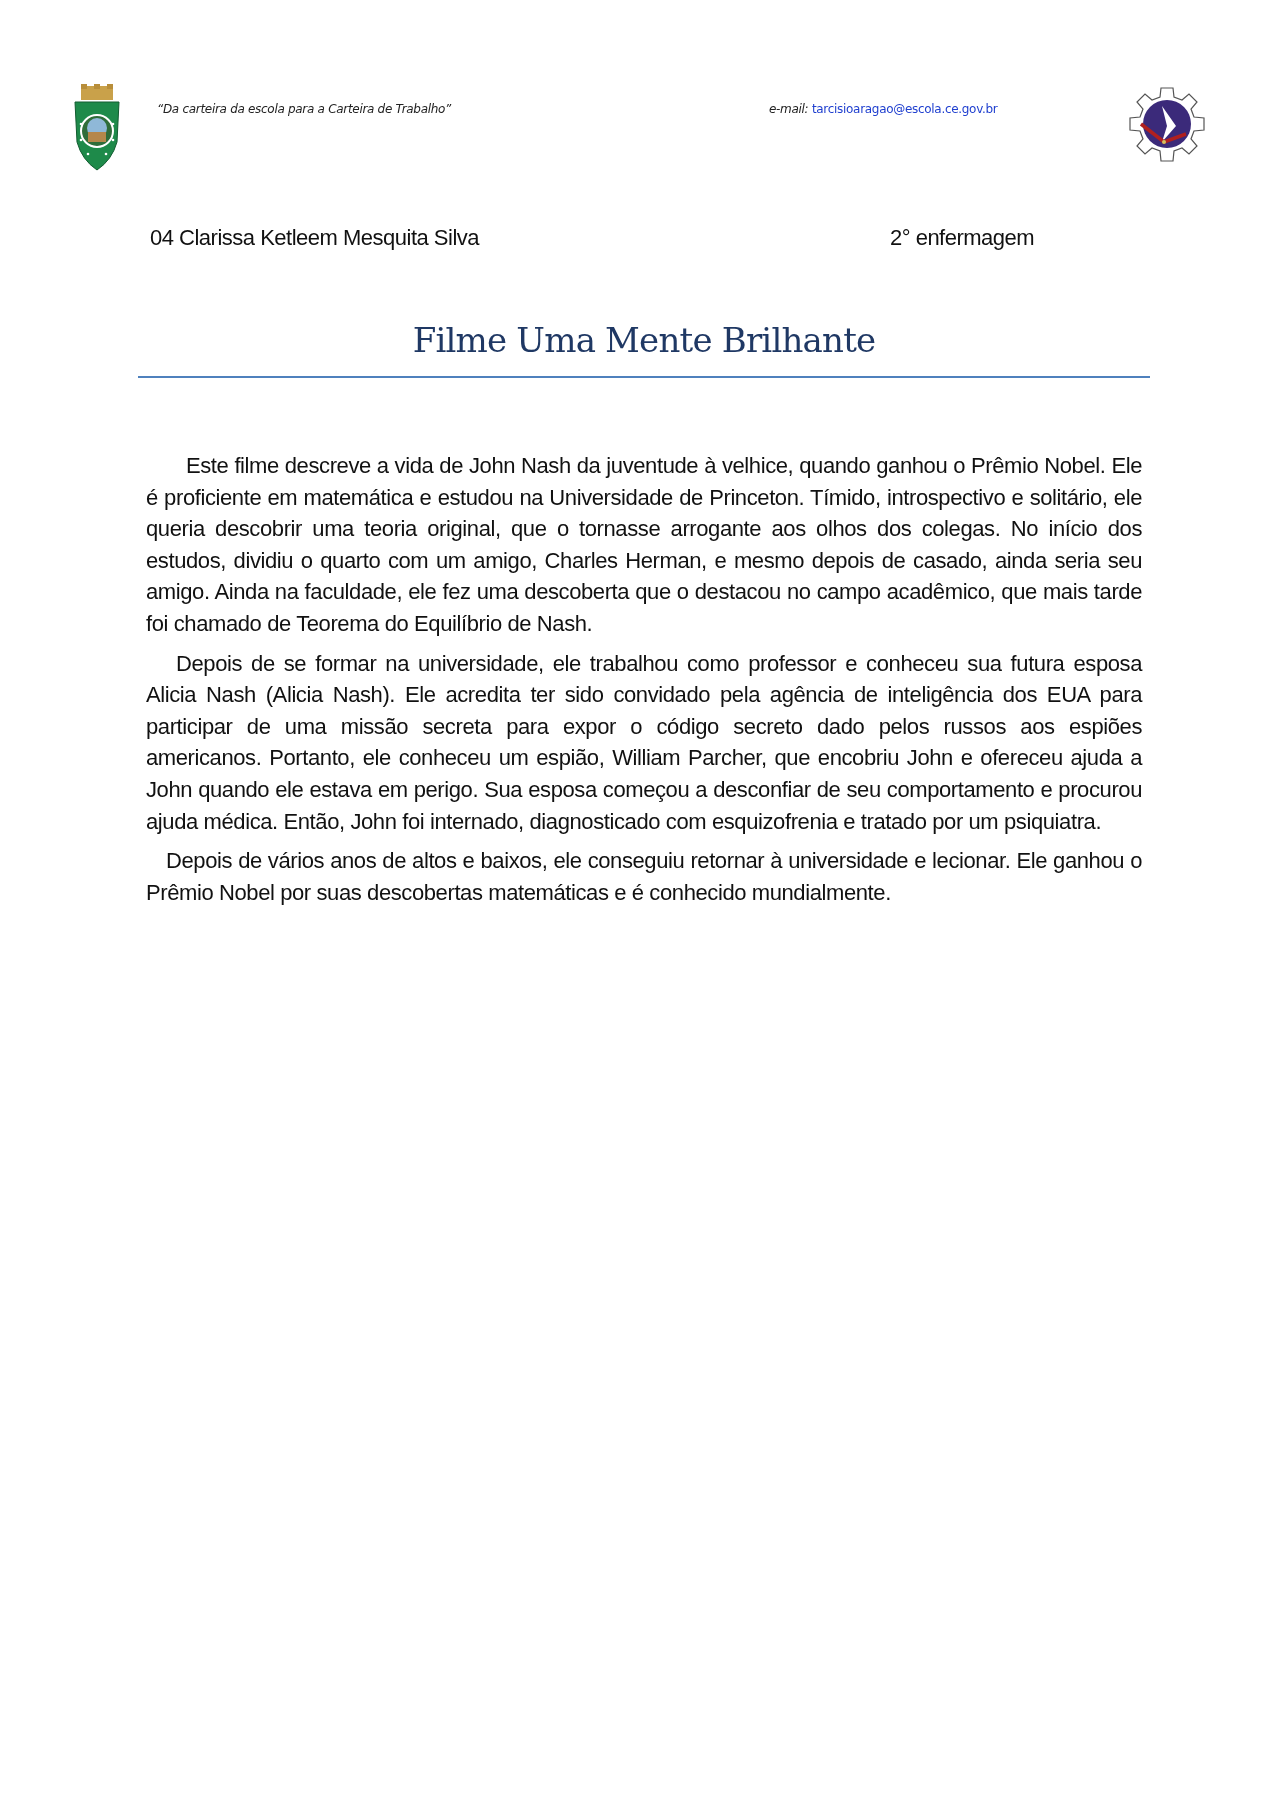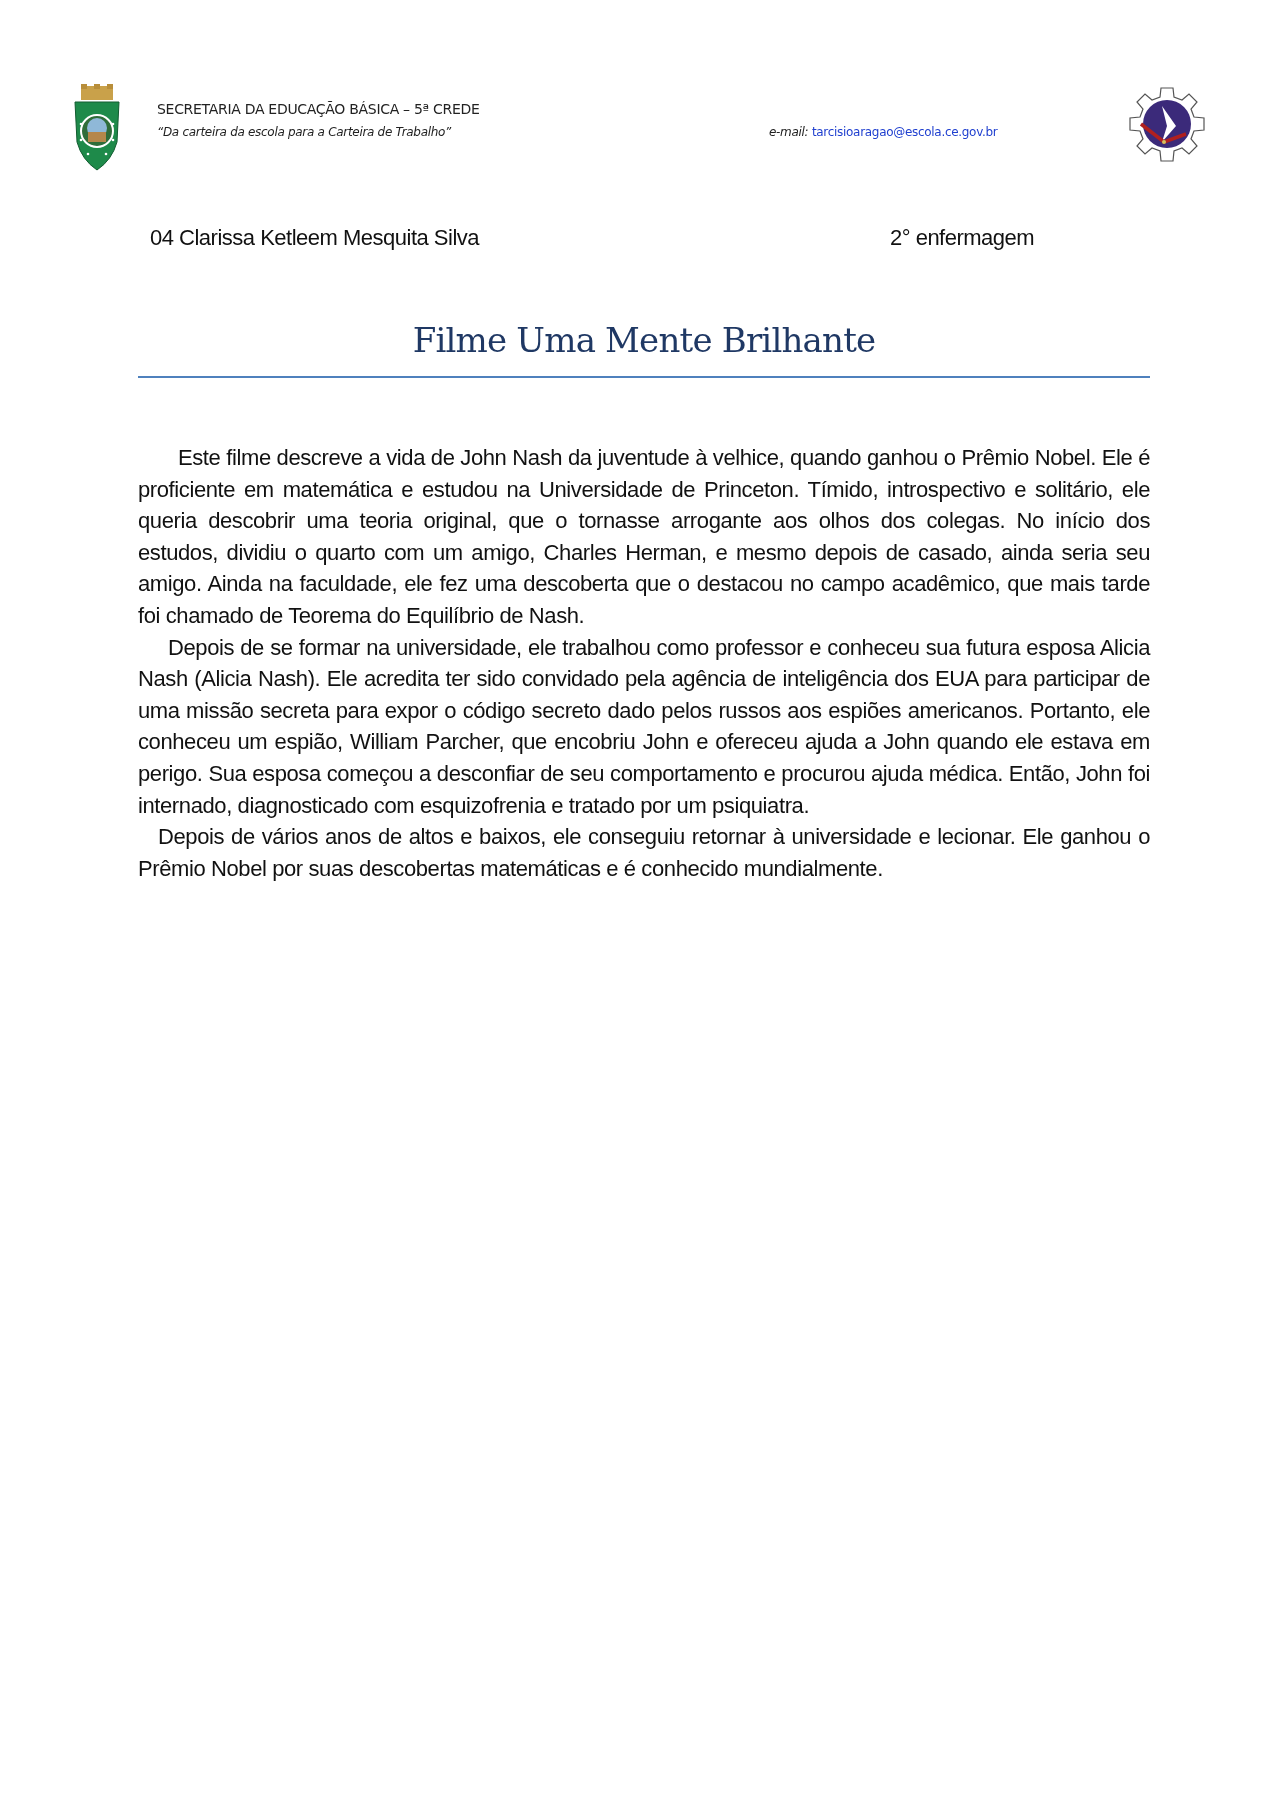--- a/index.html
+++ b/index.html
@@ -18,21 +18,21 @@
   .email-link { color: #1a0dab; color: #1f3fcf; font-style: normal; }
 
   .student-row { position: absolute; left: 138px; top: 225px; width: 920px; height: 28px; font-family: "Liberation Sans", sans-serif; font-size: 22px; color: #111; letter-spacing: -0.5px; }
   .student-name { position: absolute; left: 12px; top: 0; }
   .student-class { position: absolute; left: 752px; top: 0; }
 
   .title { position: absolute; left: 138px; top: 320px; width: 1012px; text-align: center; font-family: "DejaVu Serif", "Liberation Serif", serif; font-size: 34px; color: #1f3864; letter-spacing: -0.8px; }
   .title-rule { position: absolute; left: 138px; top: 376px; width: 1012px; height: 2px; background: #4f81bd; }
 
   .body-text { position: absolute; left: 138px; top: 442px; width: 1012px; font-family: "Liberation Sans", sans-serif; font-size: 22px; line-height: 31.6px; color: #111; text-align: justify; letter-spacing: -0.4px; }
-  .body-text p { margin: 0; }
+  .body-text p { margin: 8px; }
   .p1 { text-indent: 40px; }
   .p2 { text-indent: 30px; }
   .p3 { text-indent: 20px; }
 </style>
 </head>
 <body>
 
 <div class="page">
 
   <div class="logo-left">
@@ -48,21 +48,20 @@
       <circle cx="9" cy="40" r="1.3" fill="#fff"></circle>
       <circle cx="41" cy="40" r="1.3" fill="#fff"></circle>
       <circle cx="9" cy="56" r="1.3" fill="#fff"></circle>
       <circle cx="41" cy="56" r="1.3" fill="#fff"></circle>
       <circle cx="16" cy="70" r="1.3" fill="#fff"></circle>
       <circle cx="34" cy="70" r="1.3" fill="#fff"></circle>
     </svg>
   </div>
 
   <div class="header-block">
-    <div class="hdr-line2">SECRETARIA DA EDUCAÇÃO BÁSICA – 5ª CREDE</div>
     <div class="hdr-line4">
       <span>“Da carteira da escola para a Carteira de Trabalho”</span>
       <span class="email-wrap">
         <span>e-mail: </span><a class="email-link">tarcisioaragao@escola.ce.gov.br</a>
       </span>
     </div>
   </div>
 
   <div class="logo-right">
     <svg width="86" height="80" viewBox="0 0 86 80">

